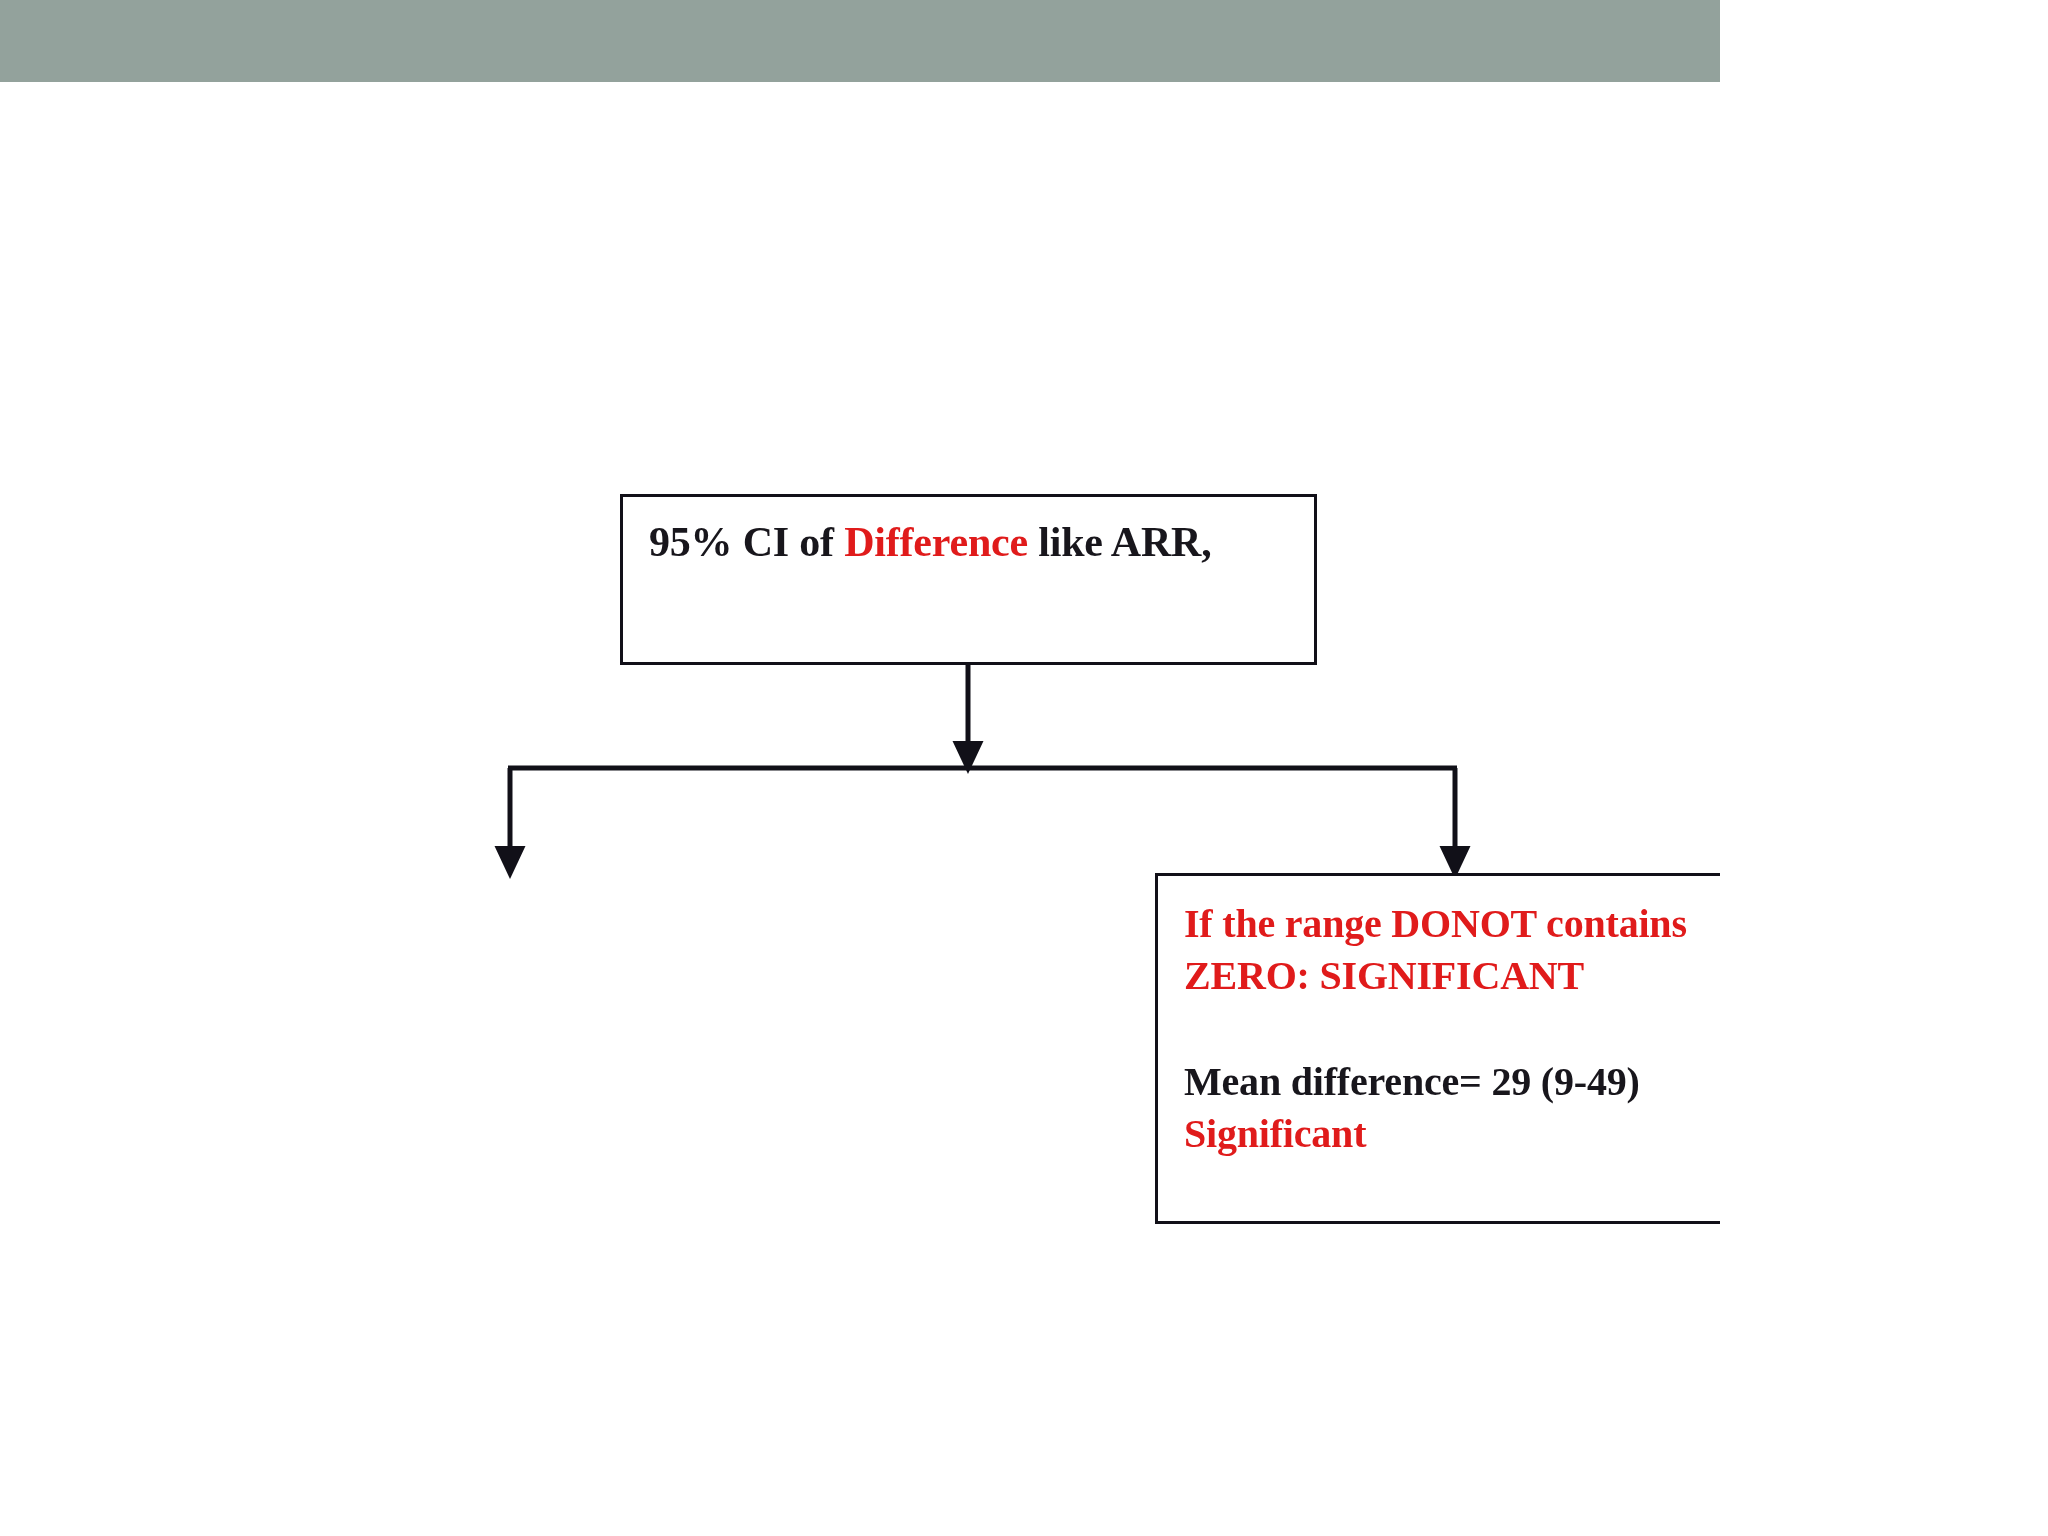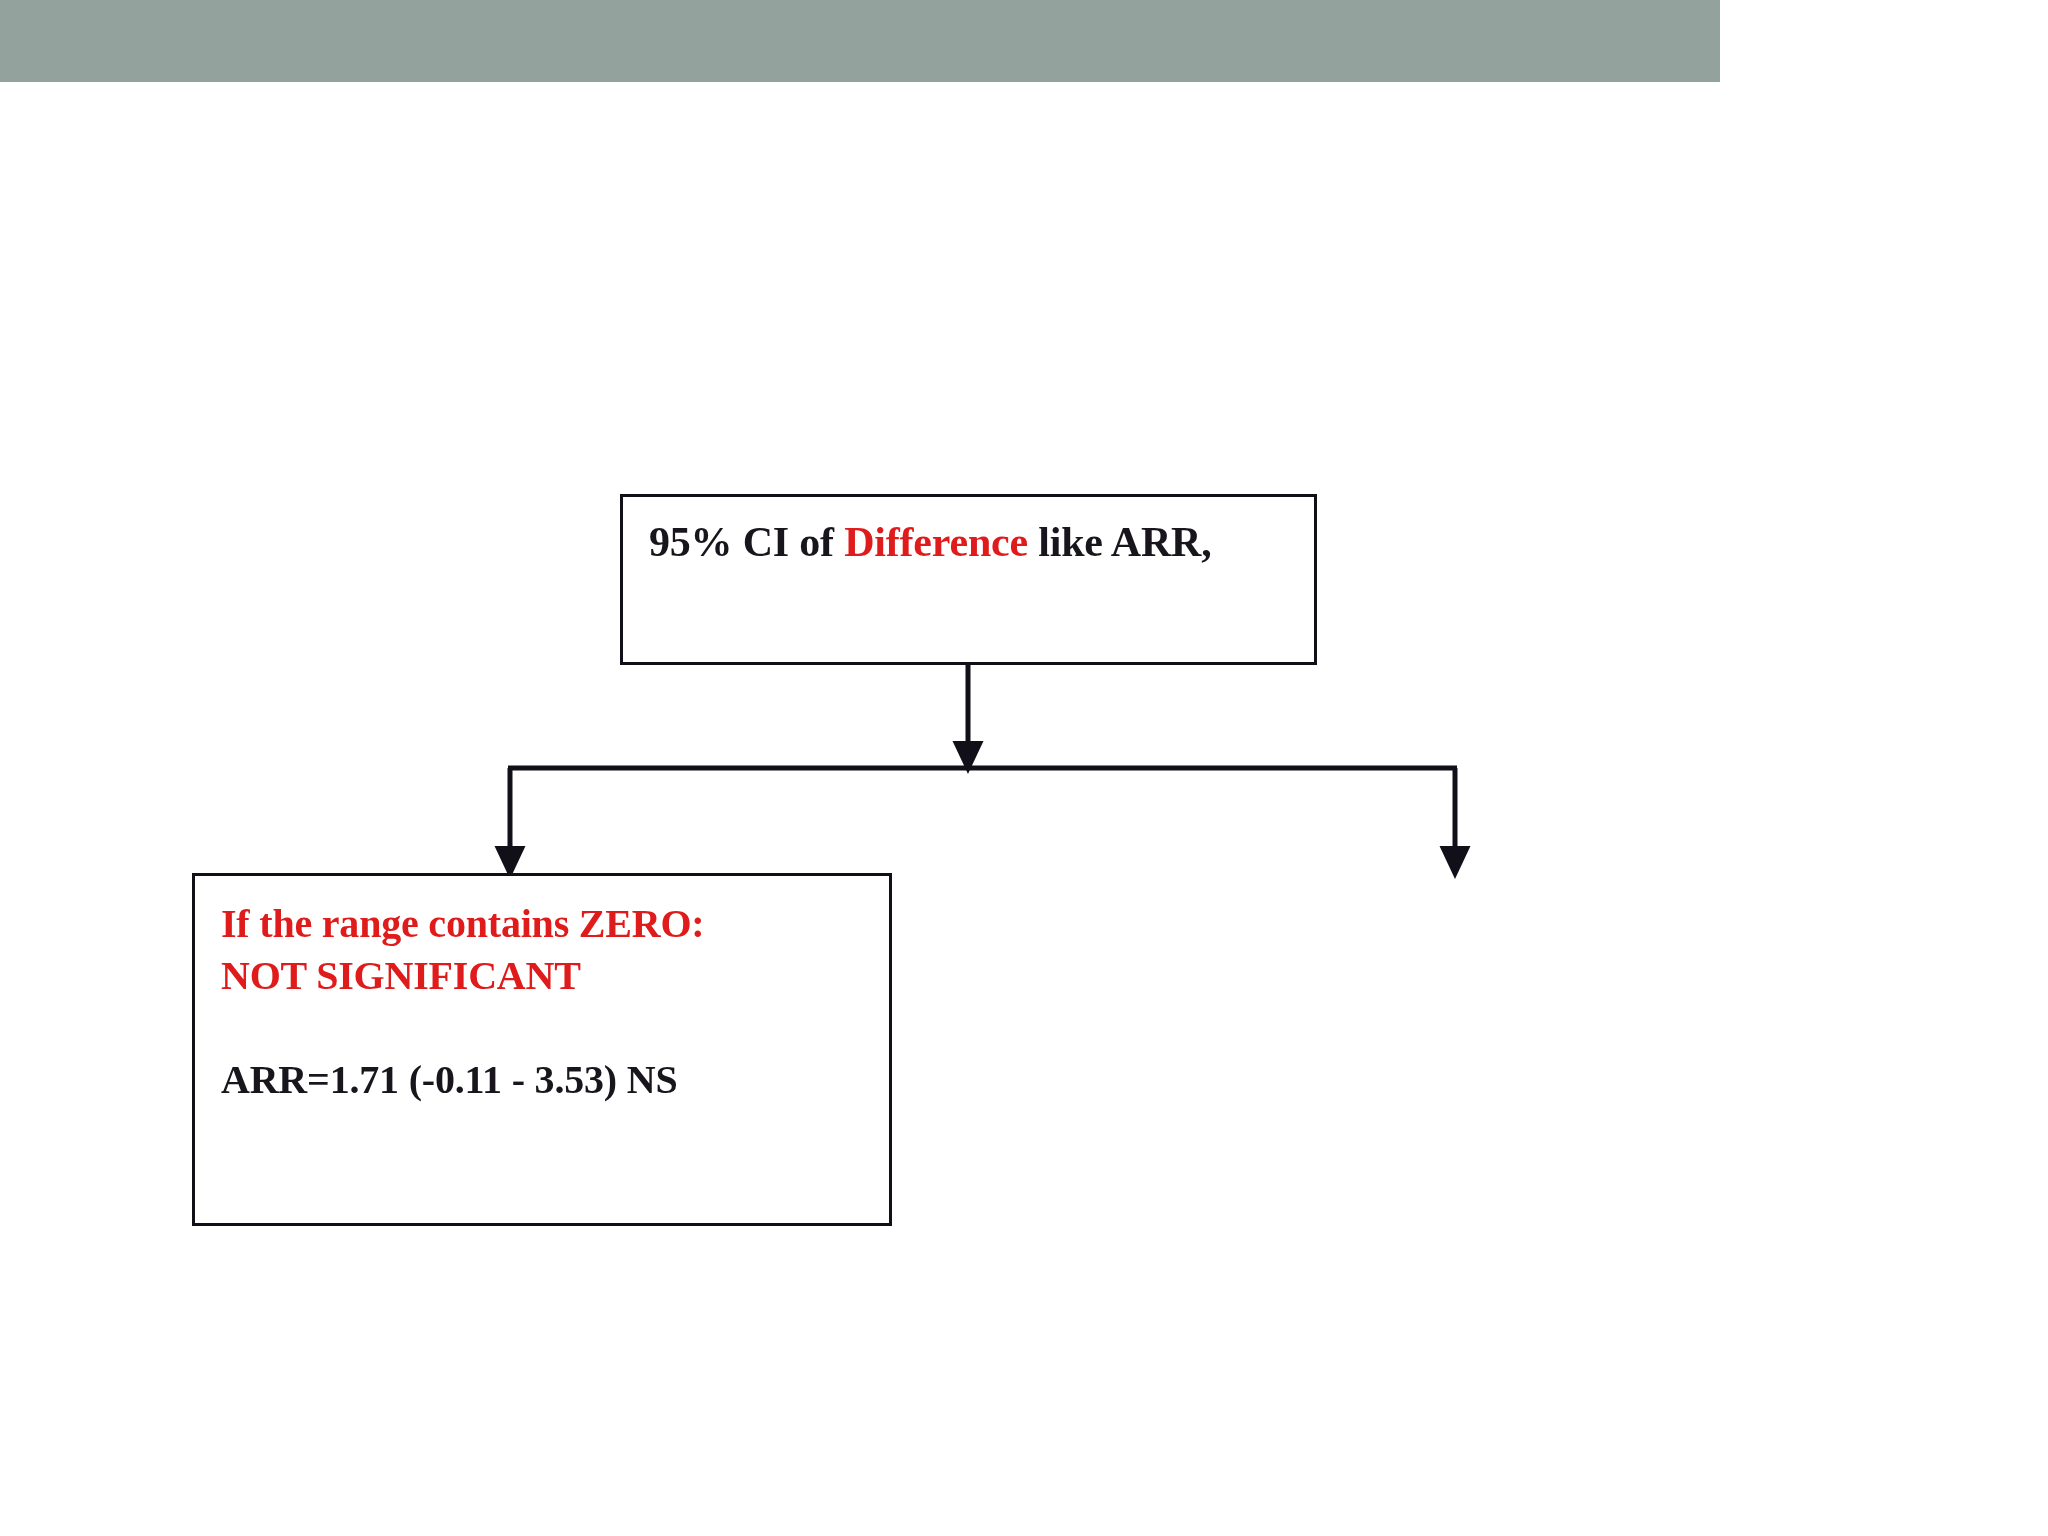--- a/index.html
+++ b/index.html
@@ -119,19 +119,19 @@
 
     <line x1="510" y1="768" x2="510" y2="862" stroke="#111018" stroke-width="5" marker-end="url(#arrowhead)"></line>
 
     <line x1="1455" y1="768" x2="1455" y2="862" stroke="#111018" stroke-width="5" marker-end="url(#arrowhead)"></line>
   </svg>
 
   <div id="box-top" class="node-box">
     <div class="box-text"><span class="blk">95% CI of </span><span class="red">Difference</span><span class="blk"> like ARR,</span><br></div>
   </div>
 
-  <div id="box-left" class="node-box">
-    <div class="box-text para-head red"><span>If the range contains ZERO:</span><br><span>NOT SIGNIFICANT</span></div>
-    <div class="box-text para-body blk">ARR=1.71 (-0.11 - 3.53) NS</div>
+
+  <div id="box-right" class="node-box">
+    <div class="box-text para-head red"><span>If the range DONOT contains</span><br><span>ZERO: SIGNIFICANT</span></div>
+    <div class="box-text para-body"><span class="blk">Mean difference= 29 (9-49)</span><br><span class="red">Significant</span></div>
   </div>
-
 
 </div>
 
 </body></html>

